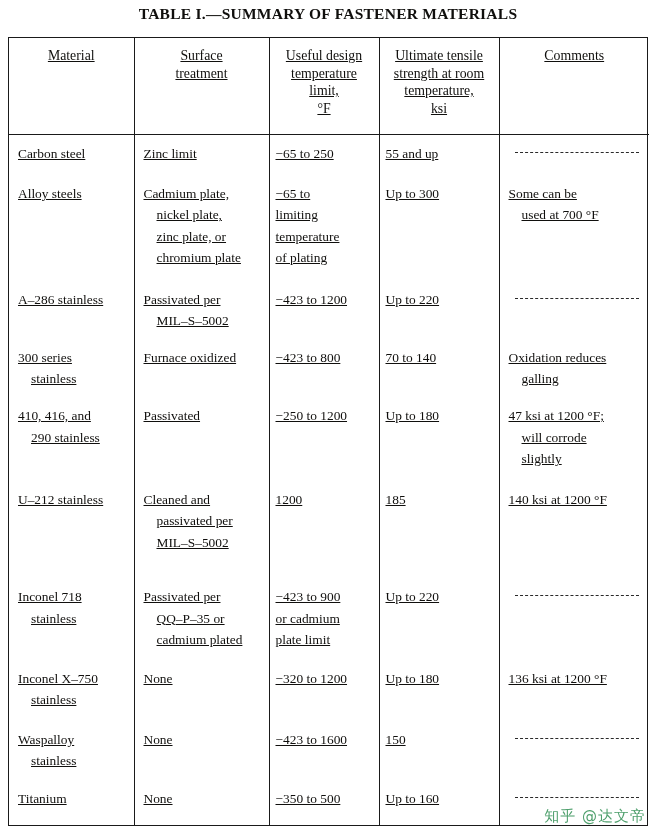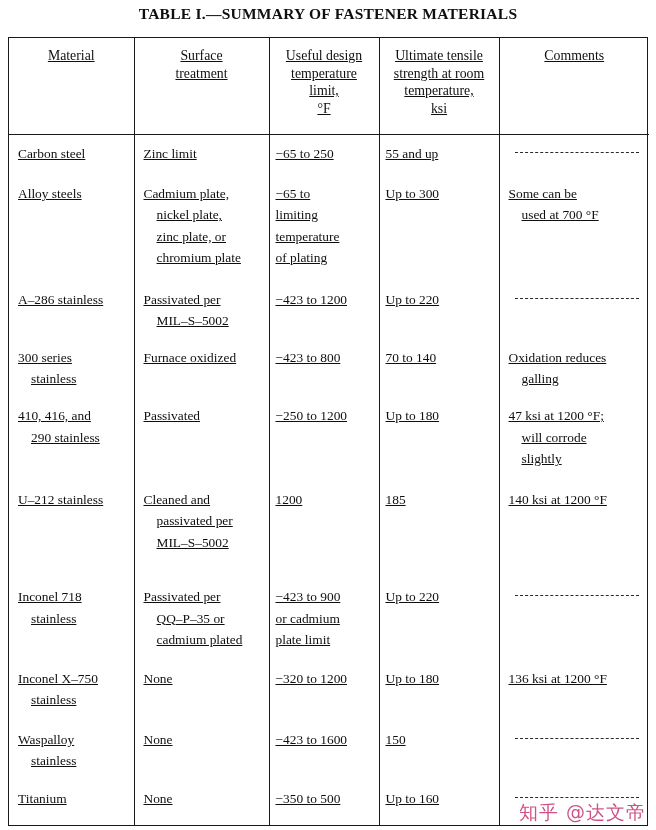--- a/index.html
+++ b/index.html
@@ -115,22 +115,22 @@
 
   
   tr.band td > .cell { padding-top: 8px; }
 
   
   .watermark {
     position: absolute;
     right: 10px;
     bottom: 8px;
     font-family: "DejaVu Sans", sans-serif;
-    font-size: 19px;
-    color: #be185d;
+    font-size: 15px;
+    color: #15803d;
     opacity: 0.75;
     letter-spacing: 1px;
     white-space: nowrap;
     pointer-events: none;
     margin-left: 36px;
   }
 </style>
 </head>
 <body>
 

